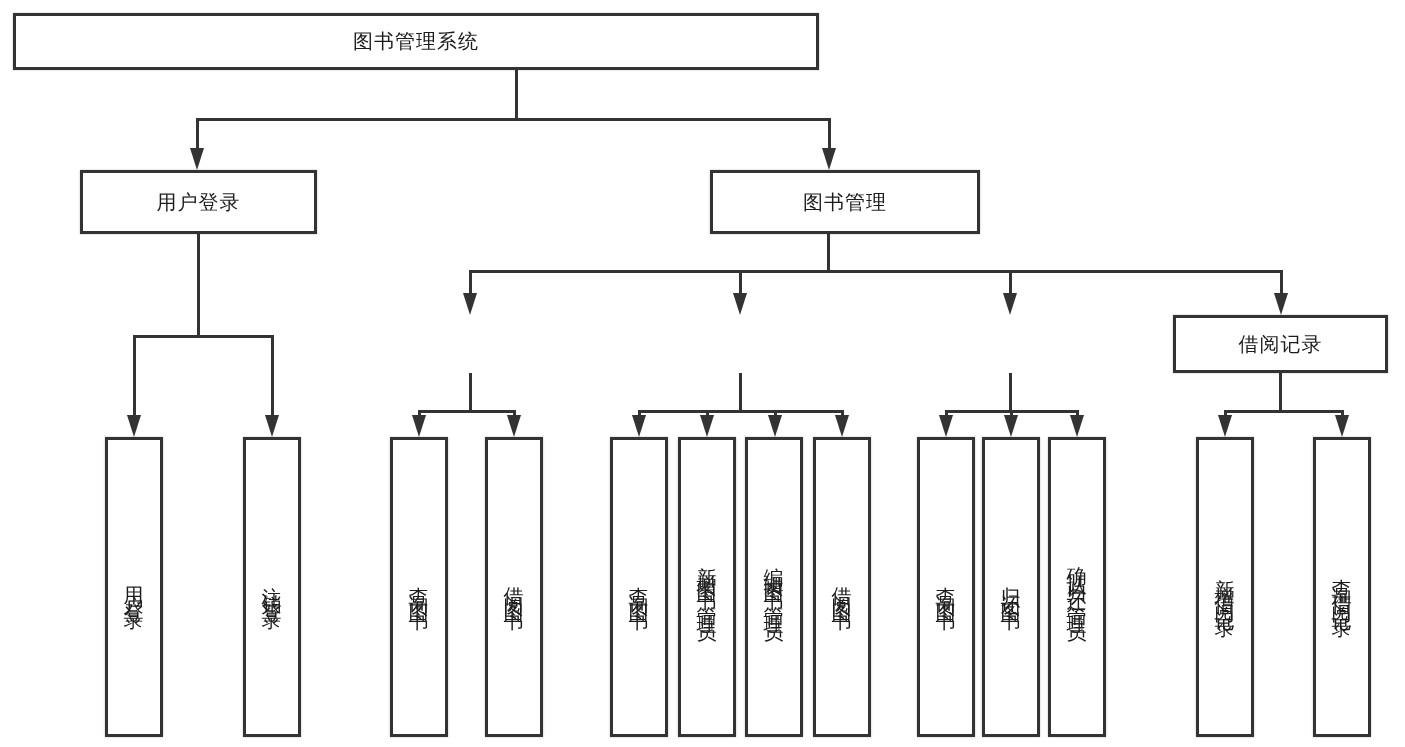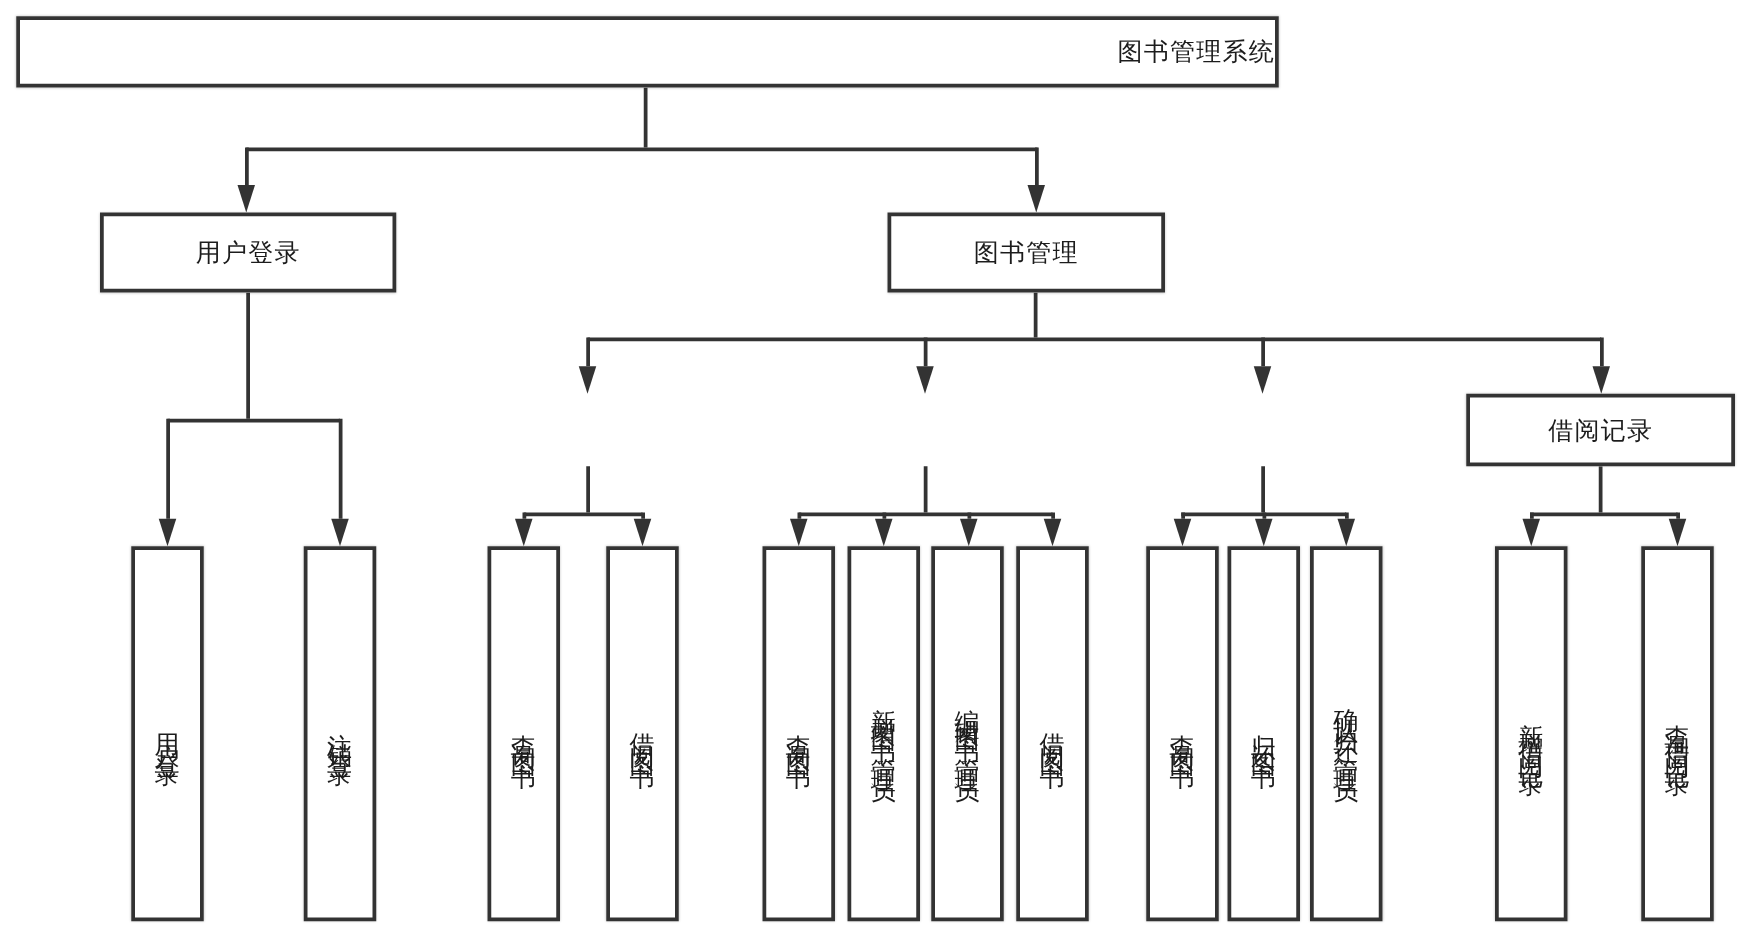--- a/index.html
+++ b/index.html
@@ -107,28 +107,28 @@
   <div class="vline" style="left:1076px; top:410px; height:5px;"></div>
   <div class="ah" style="left:1070px; top:415px;"></div>
 
   <div class="vline" style="left:1279px; top:373px; height:37px;"></div>
   <div class="hline" style="left:1224px; top:410px; width:118px;"></div>
   <div class="vline" style="left:1224px; top:410px; height:5px;"></div>
   <div class="ah" style="left:1218px; top:415px;"></div>
   <div class="vline" style="left:1341px; top:410px; height:5px;"></div>
   <div class="ah" style="left:1335px; top:415px;"></div>
 
-  <div class="node hnode" style="left:13px; top:13px; width:1010px; height:57px;justify-content:flex-end;">
+  <div class="node hnode" style="left:13px; top:13px; width:806px; height:57px;">
     <span>图书管理系统</span>
   </div>
 
   <div class="node hnode" style="left:80px; top:170px; width:237px; height:64px;">
     <span>用户登录</span>
   </div>
-  <div class="node hnode" style="left:710px; top:170px; width:222px; height:64px;">
+  <div class="node hnode" style="left:710px; top:170px; width:270px; height:64px;">
     <span>图书管理</span>
   </div>
 
   <div class="node hnode" style="left:1173px; top:315px; width:215px; height:58px;">
     <span>借阅记录</span>
   </div>
 
   <div class="node vnode" style="left:105px; top:437px; width:58px; height:300px;">
     <span>用户登录</span>
   </div>

